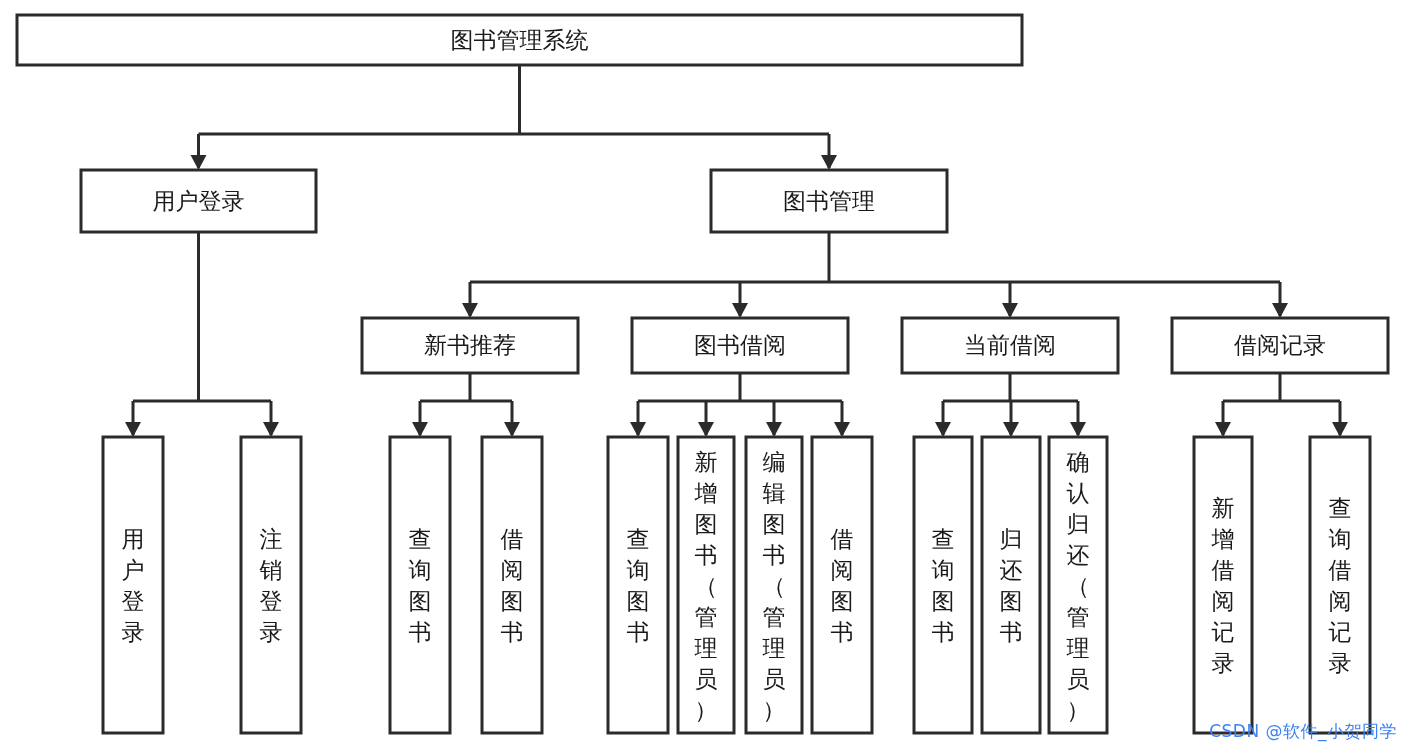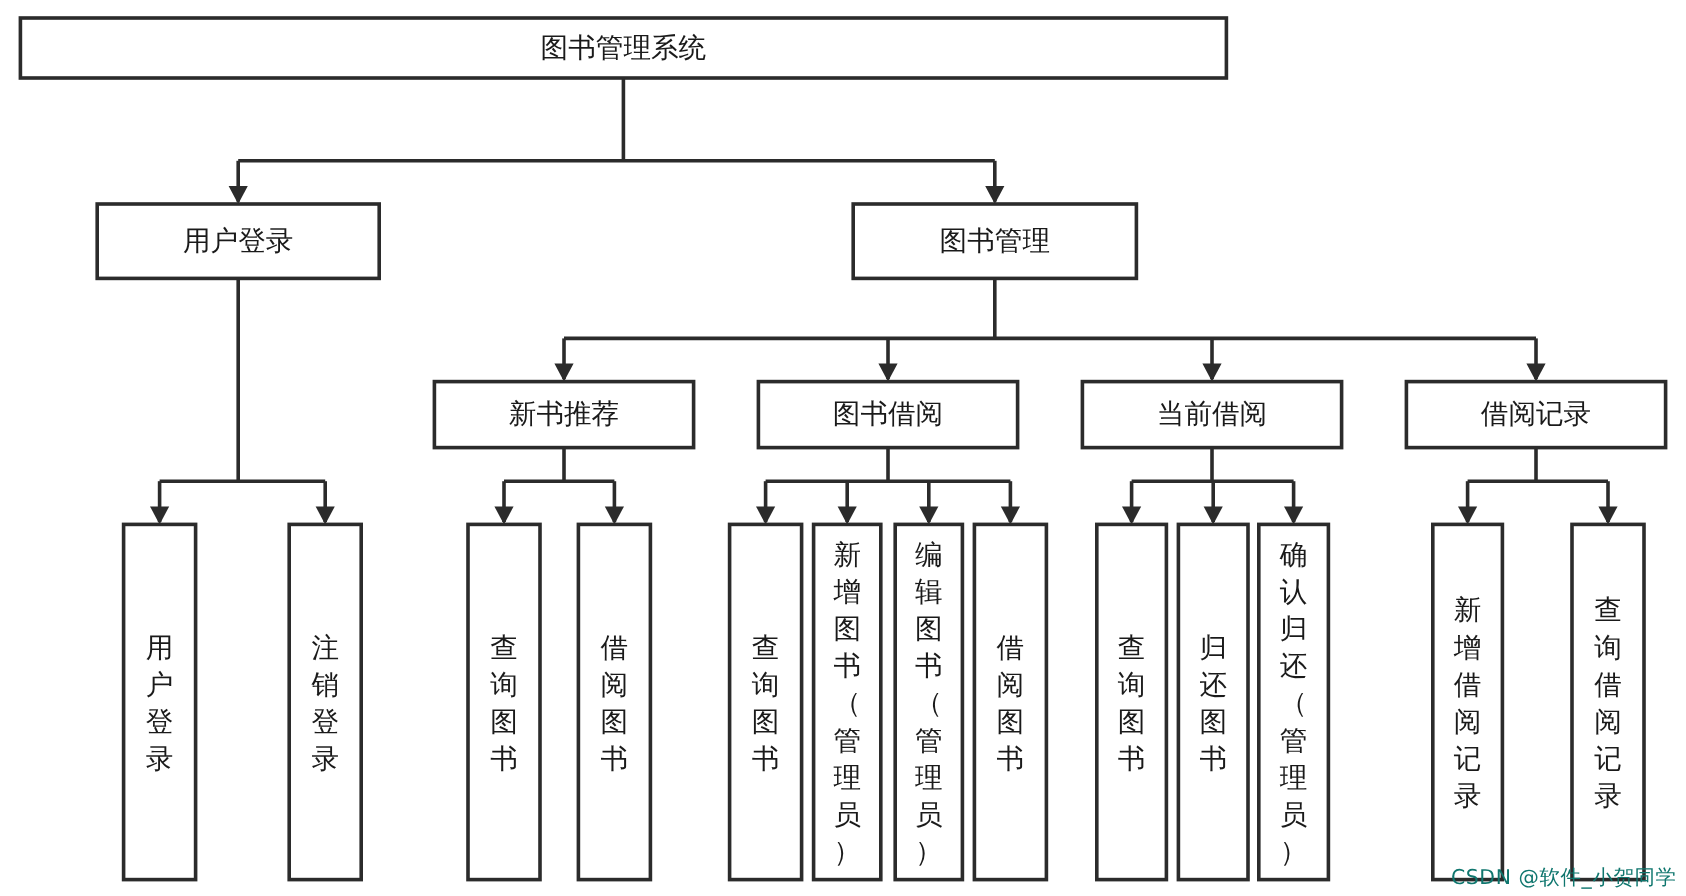--- a/index.html
+++ b/index.html
@@ -24,21 +24,21 @@
     font-family:"DejaVu Sans","Liberation Sans",sans-serif;
     font-size:23px;
     text-anchor:middle;
   }
   .watermark{
     position:absolute;
     right:8px;
     bottom:4px;
     font-family:"DejaVu Sans","Liberation Sans",sans-serif;
     font-size:17px;
-    color:#0f766e;
+    color:#3b82f6;
     letter-spacing:0.5px;
     white-space:nowrap;
     user-select:none;
   }
 </style>
 </head>
 <body>
 
 <div id="stage">
   <svg id="diagram" viewBox="0 0 1405 747" xmlns="http://www.w3.org/2000/svg">

